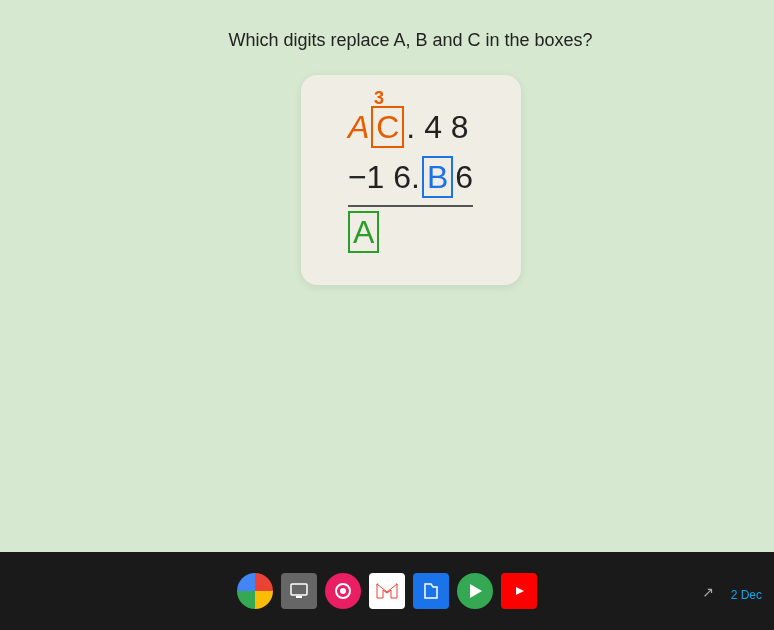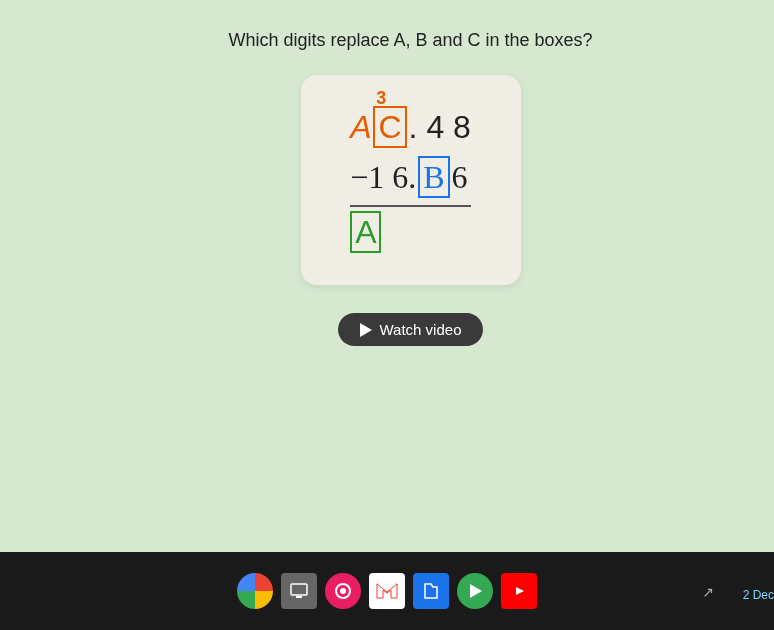--- a/index.html
+++ b/index.html
@@ -215,23 +215,23 @@
       border-radius: 50%;
       display: flex;
       align-items: center;
       justify-content: center;
       font-size: 20px;
       cursor: pointer;
     }
 
     .taskbar-right {
       position: absolute;
-      right: 0;
+      right: 12px;
       bottom: 28px;
-      color: #7dd3fc;
+      color: #0ea5e9;
       font-size: 12px;
     }
 
     .arrow-icon {
       position: absolute;
       right: 60px;
       bottom: 30px;
       color: #aaa;
       font-size: 14px;
     }
@@ -253,39 +253,35 @@
   <div class="math-card">
     <div class="math-inner">
 
       <div class="math-row" style="position:relative; margin-bottom:2px;">
         <span class="carry">3</span>
         <span class="letter-A-top">A</span>
         <span class="box-C">C</span>
         <span>. 4 8</span>
       </div>
 
-      <div class="math-row" style="margin-bottom:4px;font-family:Liberation Serif, serif;">
+      <div class="math-row" style="margin-bottom:4px;">
         <span>−1 6.</span>
         <span class="box-B">B</span>
         <span> 6</span>
       </div>
 
       <hr class="divider-line">
 
       <div class="math-row" style="margin-top:4px;">
         <span class="box-A">A</span>
       </div>
 
     </div>
   </div>
 
-  <button class="watch-video-btn">
-    <span class="play-icon"></span>
-    <span>Watch video</span>
-  </button>
 </div>
 
 <div class="taskbar">
   <div class="taskbar-icons">
 
     <div class="taskbar-icon" style="background:conic-gradient(#ea4335 0deg 90deg, #fbbc05 90deg 180deg, #34a853 180deg 270deg, #4285f4 270deg 360deg); border-radius:50%;">
     </div>
 
     <div class="taskbar-icon" style="background:#666; border-radius:4px;">
       <svg width="20" height="20" viewBox="0 0 20 20" fill="white">

